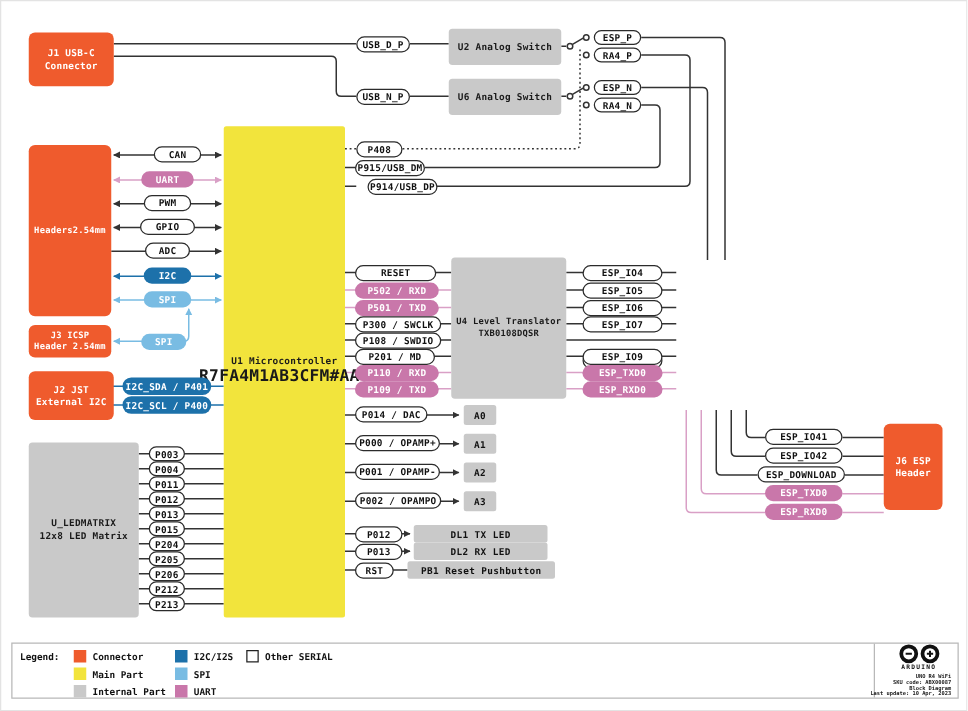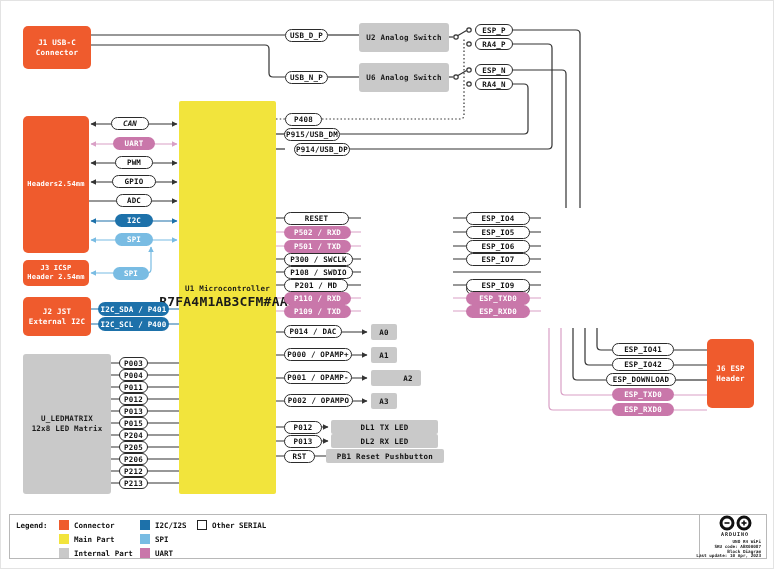--- a/index.html
+++ b/index.html
@@ -172,36 +172,40 @@
     <span>External I2C</span>
   </div>
   <div class="box grayb f75" style="left:22px;top:353px;width:88px;height:140px;">
     <span>U_LEDMATRIX</span>
     <span>12x8 LED Matrix</span>
   </div>
   <div class="box yellow f75" style="left:178px;top:100px;width:97px;height:393px;border-radius:2px;">
     <span>U1 Microcontroller</span>
     <span style="font-size:13px;">R7FA4M1AB3CFM#AA0</span>
   </div>
+  <div class="box grayb f7" style="left:360px;top:205px;width:92px;height:113px;">
+    <span>U4 Level Translator</span>
+    <span>TXB0108DQSR</span>
+  </div>
   <div class="box orange f75" style="left:706px;top:338px;width:47px;height:69px;">
     <span>J6 ESP</span>
     <span>Header</span>
   </div>
 
   <div class="pill" style="left:284px;top:28px;width:43px;">USB_D_P</div>
   <div class="pill" style="left:284px;top:70px;width:43px;">USB_N_P</div>
   <div class="pill h12" style="left:474px;top:23px;width:38px;">ESP_P</div>
   <div class="pill h12" style="left:474px;top:37px;width:38px;">RA4_P</div>
   <div class="pill h12" style="left:474px;top:63px;width:38px;">ESP_N</div>
   <div class="pill h12" style="left:474px;top:77px;width:38px;">RA4_N</div>
   <div class="pill" style="left:284px;top:112px;width:37px;">P408</div>
   <div class="pill" style="left:283px;top:127px;width:56px;">P915/USB_DM</div>
   <div class="pill" style="left:293px;top:142px;width:56px;">P914/USB_DP</div>
 
-  <div class="pill" style="left:110px;top:116px;width:38px;font-style:italic;">CAN</div>
+  <div class="pill" style="left:122px;top:116px;width:38px;">CAN</div>
   <div class="pill uart" style="left:112px;top:136px;width:42px;">UART</div>
   <div class="pill" style="left:114px;top:155px;width:38px;">PWM</div>
   <div class="pill" style="left:111px;top:174px;width:44px;">GPIO</div>
   <div class="pill" style="left:115px;top:193px;width:36px;">ADC</div>
   <div class="pill i2c" style="left:114px;top:213px;width:38px;">I2C</div>
   <div class="pill spi" style="left:114px;top:232px;width:38px;">SPI</div>
   <div class="pill spi" style="left:112px;top:266px;width:36px;">SPI</div>
   <div class="pill i2c h14" style="left:97px;top:301px;width:71px;">I2C_SDA / P401</div>
   <div class="pill i2c h14" style="left:97px;top:316px;width:71px;">I2C_SCL / P400</div>
 
@@ -240,21 +244,21 @@
   <div class="pill" style="left:605px;top:372px;width:70px;">ESP_DOWNLOAD</div>
   <div class="pill uart" style="left:611px;top:387px;width:62px;">ESP_TXD0</div>
   <div class="pill uart" style="left:611px;top:402px;width:62px;">ESP_RXD0</div>
 
   <div class="pill" style="left:283px;top:324px;width:58px;">P014 / DAC</div>
   <div class="pill" style="left:283px;top:347px;width:68px;">P000 / OPAMP+</div>
   <div class="pill" style="left:283px;top:370px;width:68px;">P001 / OPAMP-</div>
   <div class="pill" style="left:283px;top:393px;width:69px;">P002 / OPAMPO</div>
   <div class="abox" style="left:370px;top:323px;width:26px;height:16px;">A0</div>
   <div class="abox" style="left:370px;top:346px;width:26px;height:16px;">A1</div>
-  <div class="abox" style="left:370px;top:369px;width:26px;height:16px;padding-left:24px;">A2</div>
+  <div class="abox" style="left:370px;top:369px;width:26px;height:16px;">A2</div>
   <div class="abox" style="left:370px;top:392px;width:26px;height:16px;">A3</div>
   <div class="pill" style="left:283px;top:419.5px;width:38px;">P012</div>
   <div class="pill" style="left:283px;top:433.5px;width:38px;">P013</div>
   <div class="pill" style="left:283px;top:448.5px;width:31px;">RST</div>
   <div class="abox" style="left:330px;top:419px;width:107px;height:14px;">DL1 TX LED</div>
   <div class="abox" style="left:330px;top:433px;width:107px;height:14px;">DL2 RX LED</div>
   <div class="abox" style="left:325px;top:448px;width:118px;height:14px;">PB1 Reset Pushbutton</div>
 
   <div id="legend-box">
     <div class="lg" style="left:6px;top:5px;">Legend:</div>

